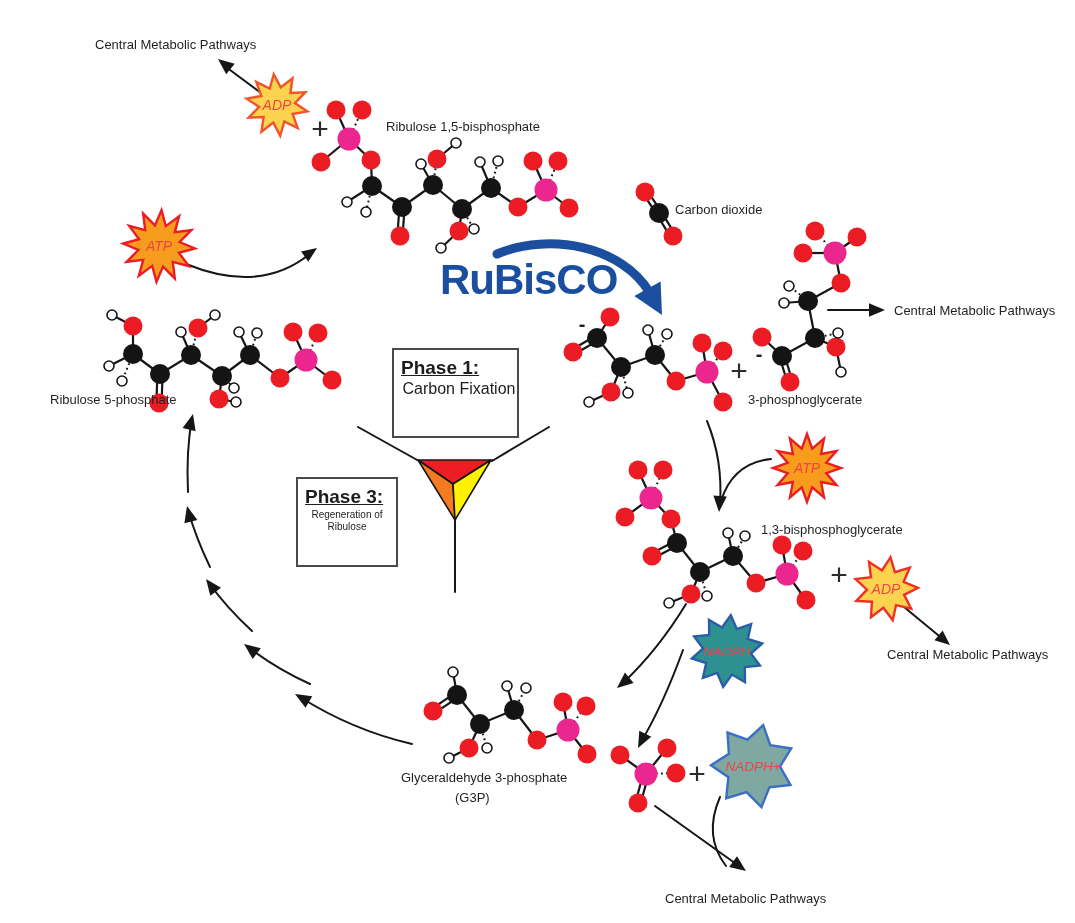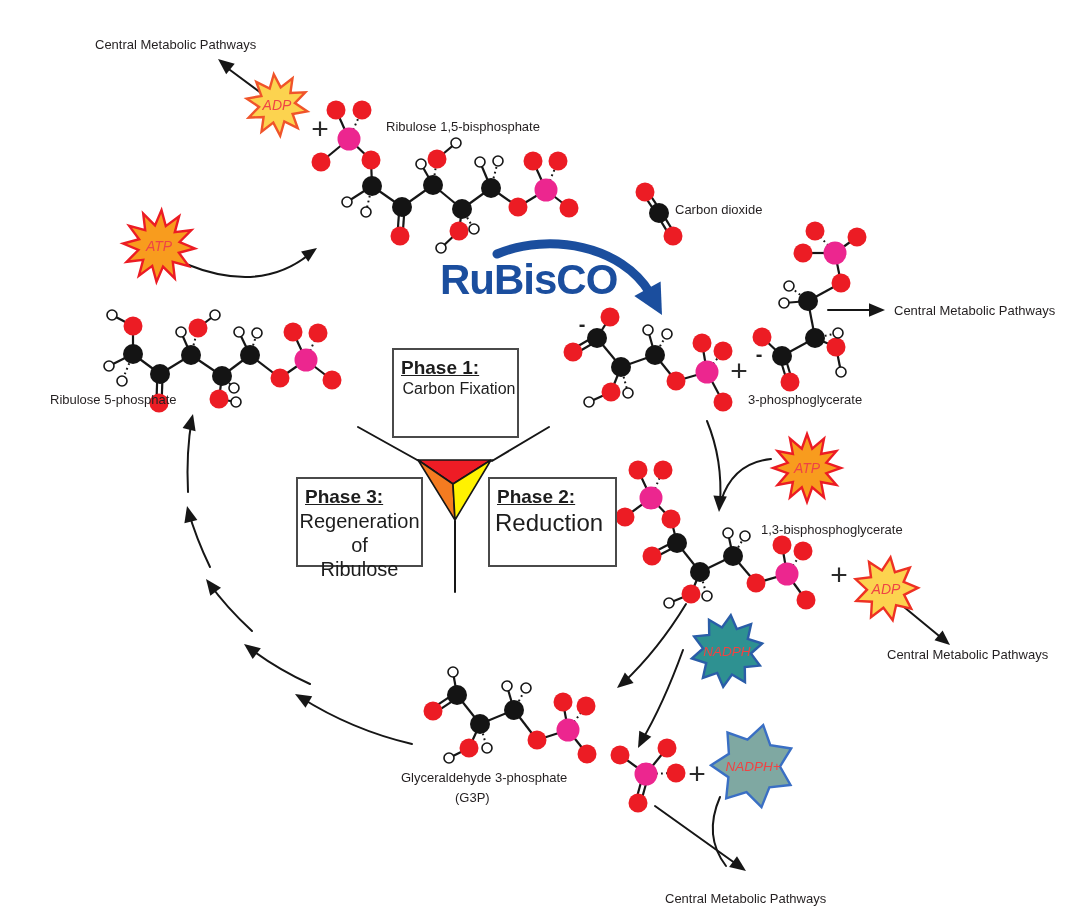--- a/index.html
+++ b/index.html
@@ -8,21 +8,21 @@
   #diagram-svg{position:absolute;left:0;top:0;}
   .lbl{position:absolute;font-size:13px;white-space:nowrap;color:#231f20;}
   .rubisco{font-size:42px;font-weight:bold;letter-spacing:-1px;}
   .star-lbl{position:absolute;transform:translate(-50%,-50%);font-size:13.5px;color:#ef4444;white-space:nowrap;font-style:italic;}
   .plus{position:absolute;transform:translate(-50%,-50%);font-size:30px;font-weight:400;color:#2b2b2b;}
   .minus{position:absolute;transform:translate(-50%,-50%);font-size:20px;font-weight:bold;color:#222;}
   .phase-box{position:absolute;background:#fff;border:2px solid #4a4a4a;box-sizing:border-box;}
   .phase-title{font-weight:bold;font-size:19px;margin:7px 0 1px 7px;text-align:left;text-decoration:underline;}
   .phase-sub{font-size:16px;margin-left:7px;text-align:center;}
   .phase-sub-big{font-size:24px;margin-left:5px;text-align:left;}
-  .phase-sub-c{font-size:20px;text-align:center;line-height:1.2;}
+  .phase-sub-c{font-size:10px;text-align:center;line-height:1.2;}
 </style>
 </head>
 <body>
 
 <div id="canvas">
   <svg id="diagram-svg" width="1075" height="923" viewBox="0 0 1075 923">
       <path d="M261,93 L226,67" fill="none" stroke="#161616" stroke-width="2" stroke-linecap="round"></path>
       <polygon points="218.0,59.0 234.7,63.8 226.2,74.3" fill="#161616"></polygon>
       <path d="M186,264 Q262,295 312,252" fill="none" stroke="#161616" stroke-width="2" stroke-linecap="round"></path>
       <polygon points="317.0,248.0 308.3,261.8 301.1,251.4" fill="#161616"></polygon>
@@ -349,22 +349,18 @@
   <div class="plus" style="left:739px;top:371px">+</div>
   <div class="plus" style="left:839px;top:575px">+</div>
   <div class="plus" style="left:697px;top:774px">+</div>
   <div class="minus" style="left:582px;top:324px">-</div>
   <div class="minus" style="left:759px;top:354px">-</div>
 
   <div class="phase-box" style="left:392px;top:348px;width:127px;height:90px">
     <div class="phase-title">Phase 1:</div>
     <div class="phase-sub">Carbon Fixation</div>
   </div>
-  <div class="phase-box" style="left:296px;top:477px;width:127px;height:90px">
+  <div class="phase-box" style="left:296px;top:477px;width:102px;height:90px">
     <div class="phase-title">Phase 3:</div>
     <div class="phase-sub-c">Regeneration of</div>
     <div class="phase-sub-c">Ribulose</div>
   </div>
-  <div class="phase-box" style="left:488px;top:477px;width:129px;height:90px">
-    <div class="phase-title">Phase 2:</div>
-    <div class="phase-sub-big">Reduction</div>
-  </div>
 </div>
 
 </body></html>

